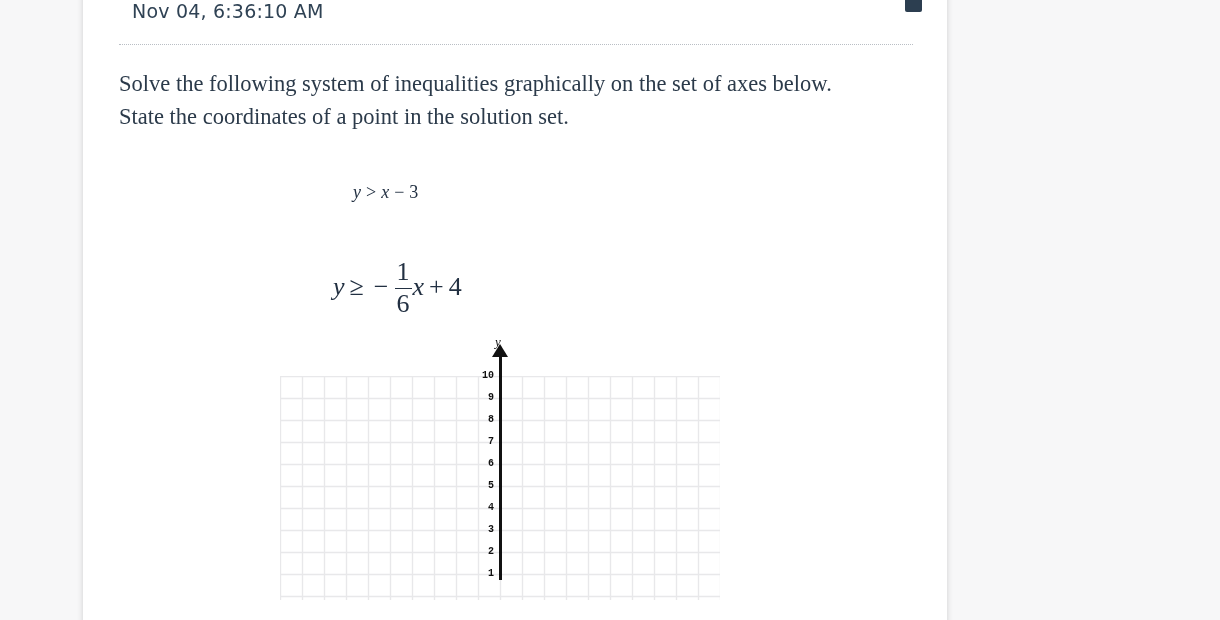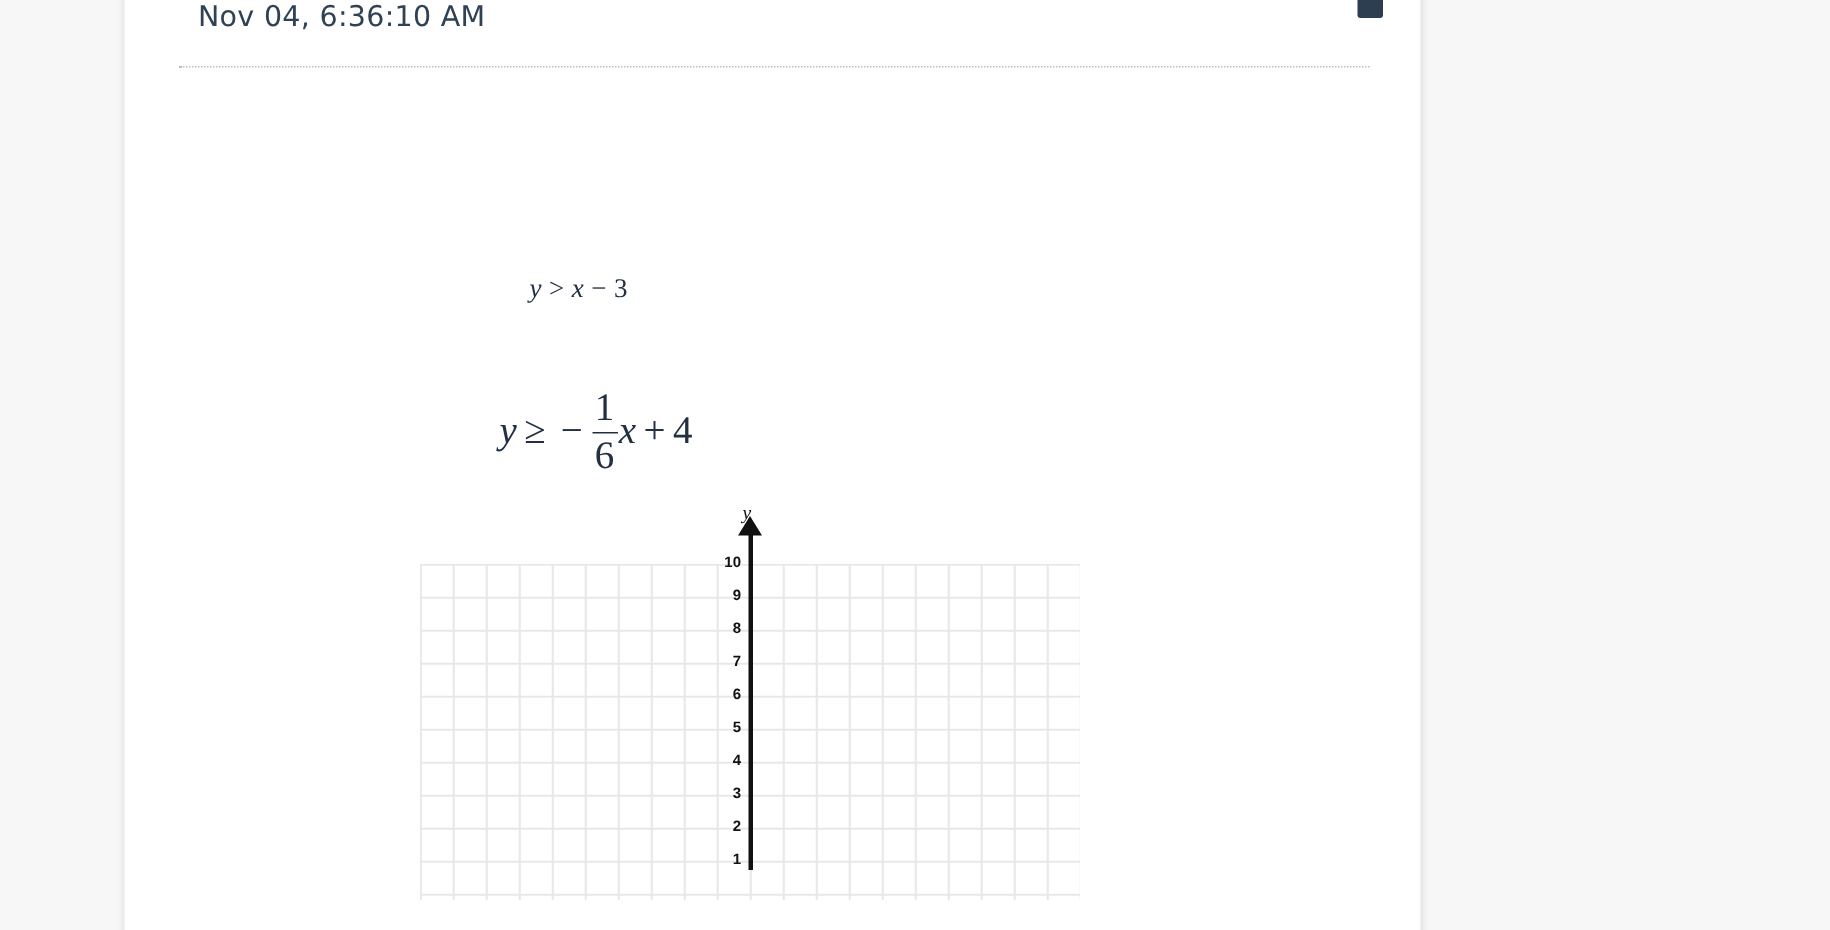--- a/index.html
+++ b/index.html
@@ -168,40 +168,44 @@
     top: -42px;
     font-family: "Liberation Serif", serif;
     font-style: italic;
     font-size: 13px;
     color: #111111;
   }
   .ytick {
     position: absolute;
     width: 22px;
     text-align: right;
-    font-family: Liberation Sans, sans-serif;
+    font-family: Liberation Mono, monospace;
     font-weight: bold;
     font-size: 10px;
     color: #111111;
   }
 </style>
 </head>
 <body>
 
 <div id="viewport">
 
   <div id="page-card">
 
     <div id="header-row">
       <div id="timestamp">Nov 04, 6:36:10 AM</div>
       <div id="top-right-badge"></div>
     </div>
 
     <div id="divider"></div>
 
+    <div id="prompt">
+      <span class="pl">Solve the following system of inequalities graphically on the set of axes below.</span>
+      <span class="pl">State the coordinates of a point in the solution set.</span>
+    </div>
 
     <div class="equation" id="equation-1">
       <span class="mvar">y</span><span class="mop">&gt;</span><span class="mvar">x</span><span class="mop">−</span><span class="mnum">3</span>
     </div>
 
     <div class="equation" id="equation-2">
       <span class="mvar">y</span><span class="mop">≥</span><span class="mop">−</span><span class="frac"><span class="num">1</span><span class="bar"></span><span class="den">6</span></span><span class="mvar">x</span><span class="mop">+</span><span class="mnum">4</span>
     </div>
 
     <div id="graph">

